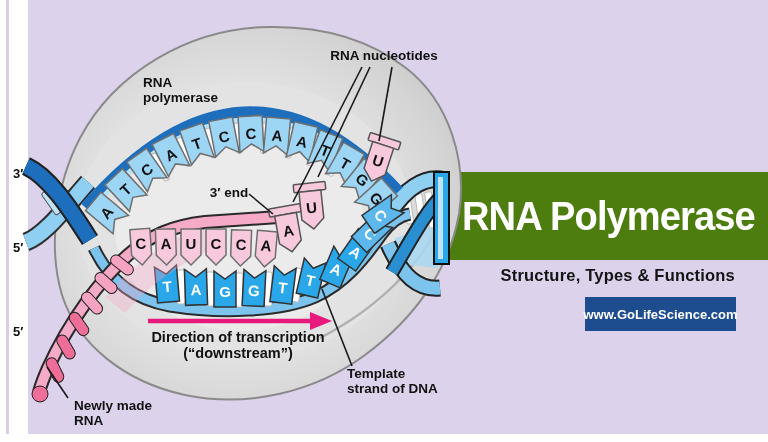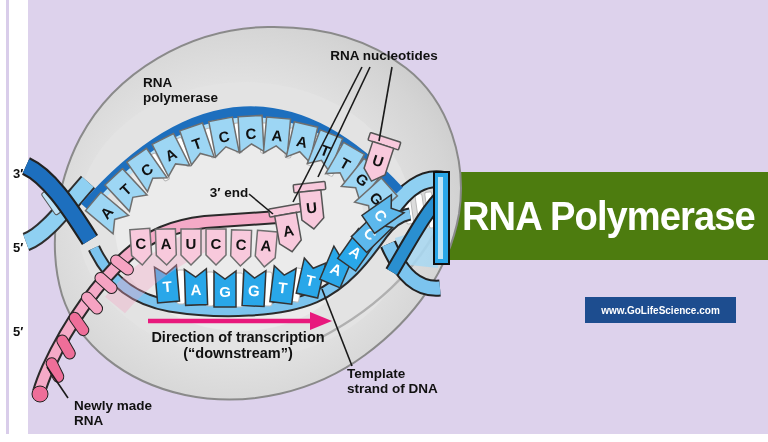--- a/index.html
+++ b/index.html
@@ -3,40 +3,41 @@
 <meta charset="utf-8">
 <style>
   html,body{margin:0;padding:0;background:#fff;font-family:"Liberation Sans",sans-serif;}
   .stage{position:relative;width:768px;height:442px;background:#ffffff;overflow:hidden;}
   .bg-main{position:absolute;left:28px;top:0;width:740px;height:434px;background:#ddd2ec;}
   .left-line{position:absolute;left:6px;top:0;width:3px;height:434px;background:#d9cdea;}
   .banner{position:absolute;left:446px;top:172px;width:322px;height:88px;background:#4d7c0f;display:flex;align-items:center;}
   .banner-title{color:#fff;font-size:41px;font-weight:800;margin:0 0 0 16px;letter-spacing:-1px;
     transform:scaleX(.93);transform-origin:left center;white-space:nowrap;}
   .subtitle{position:absolute;top:266px;right:33px;font-size:16.5px;font-weight:bold;color:#141414;letter-spacing:.2px;}
-  .badge{position:absolute;left:585px;top:297px;width:151px;height:26px;background:#1d4d8f;color:#fff;
-    font-size:10px;font-weight:bold;display:flex;align-items:center;justify-content:center;cursor:pointer;}
+  .badge{position:absolute;left:585px;top:297px;width:151px;height:34px;background:#1d4d8f;color:#fff;
+    font-size:13px;font-weight:bold;display:flex;align-items:center;justify-content:center;cursor:pointer;}
   svg.diagram{position:absolute;left:0;top:0;}
   .lbl{font-weight:bold;fill:#111;font-size:13.5px;}
   .lbl-sm{font-weight:bold;fill:#111;font-size:13px;}
   .tl{font-weight:bold;font-size:15px;text-anchor:middle;fill:#111;}
   .tlw{font-weight:bold;font-size:15px;text-anchor:middle;fill:#fff;}
   .ldr{stroke:#1a1a1a;stroke-width:1.6;fill:none;}
   .rung{fill:#ffffff;stroke:#b9b9b9;stroke-width:1;}
 </style>
 </head>
 <body>
 
 <div class="stage">
   <div class="bg-main"></div>
   <div class="left-line"></div>
 
   <div class="banner">
     <h1 class="banner-title">RNA Polymerase</h1>
   </div>
+  <div class="subtitle">Structure, Types &amp; Functions</div>
   <div class="badge">www.GoLifeScience.com</div>
 
   <svg class="diagram" width="768" height="442" viewBox="0 0 768 442">
     <defs>
       <radialGradient id="blobGrad" cx="45%" cy="52%" r="65%">
         <stop offset="0%" stop-color="#ededed"></stop>
         <stop offset="55%" stop-color="#e2e2e2"></stop>
         <stop offset="82%" stop-color="#d4d4d4"></stop>
         <stop offset="100%" stop-color="#c7c7c7"></stop>
       </radialGradient>

